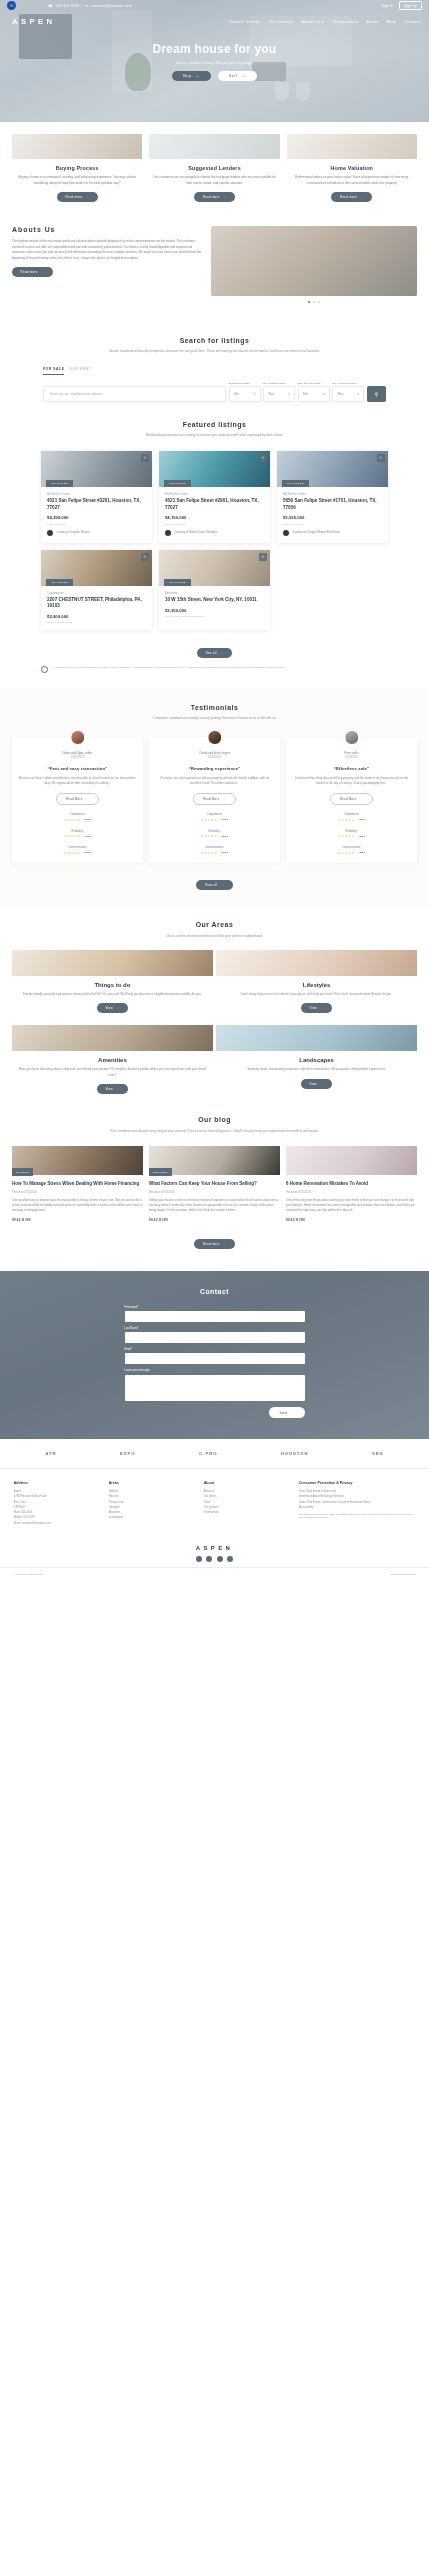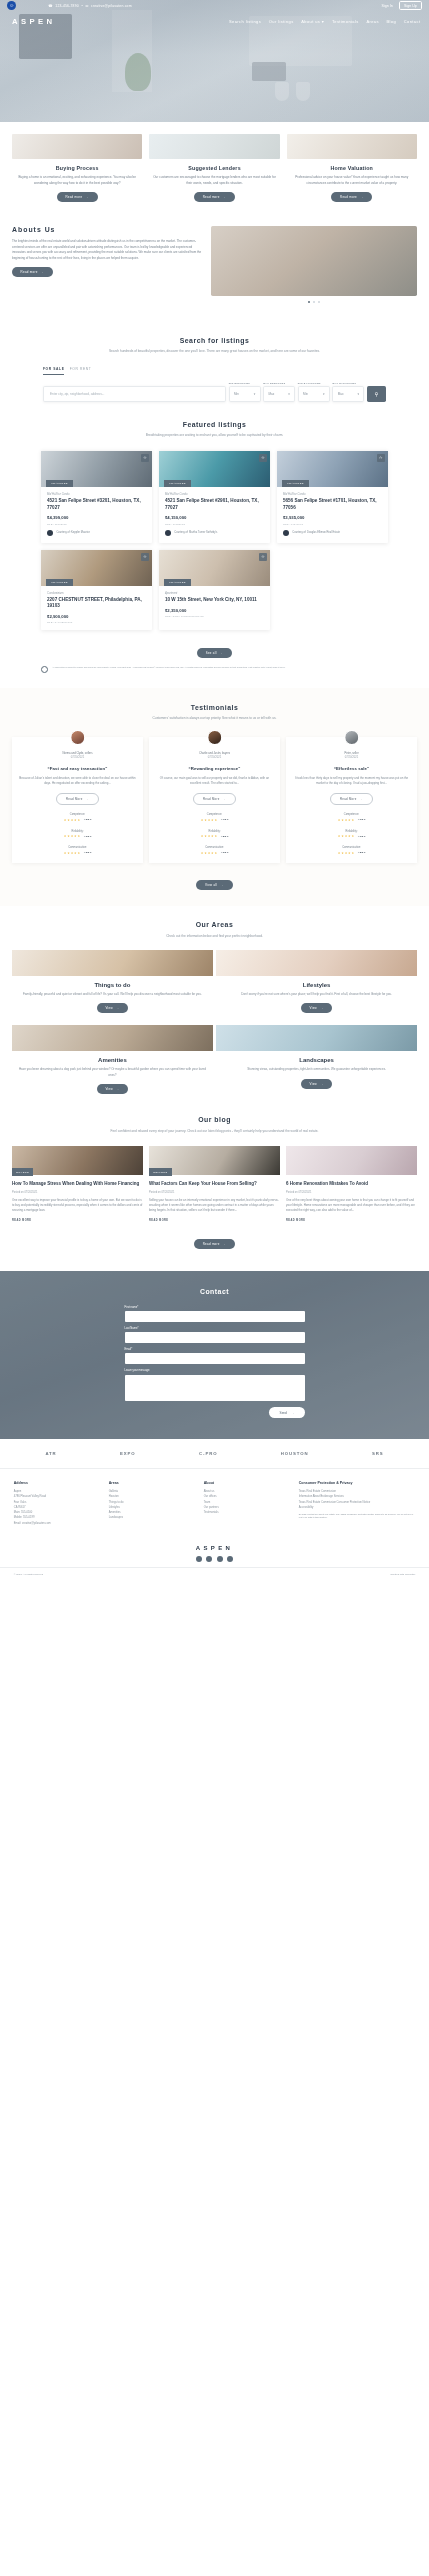--- a/index.html
+++ b/index.html
@@ -201,20 +201,34 @@
         <span>Search listings</span>
         <span>Our listings</span>
         <span><span>About us</span> <span>▾</span></span>
         <span>Testimonials</span>
         <span>Areas</span>
         <span>Blog</span>
         <span>Contact</span>
       </nav>
     </div>
 
+    <div class="hero-center">
+      <div class="hero-h1">Dream house for you</div>
+      <div class="hero-sub">Space, comfort, luxury. Now at your fingertips.</div>
+      <div class="hero-btns">
+        <span class="btn-dark">
+            <span>Buy</span>
+            <span>→</span>
+          </span>
+        <span class="btn-white">
+            <span>Sell</span>
+            <span>→</span>
+          </span>
+      </div>
+    </div>
   </section>
 
   <section class="services">
     <div class="svc">
       <div class="svc-img" style="background:linear-gradient(120deg,#efece8,#ded7cf 50%,#cbbfb4);"></div>
       <div class="svc-h">Buying Process</div>
       <div class="svc-p">Buying a home is an emotional, exciting, and exhausting experience. You may also be wondering along the way how to do it in the best possible way?</div>
       <span class="btn-sm">
           <span>Read more</span>
           <span>→</span>

